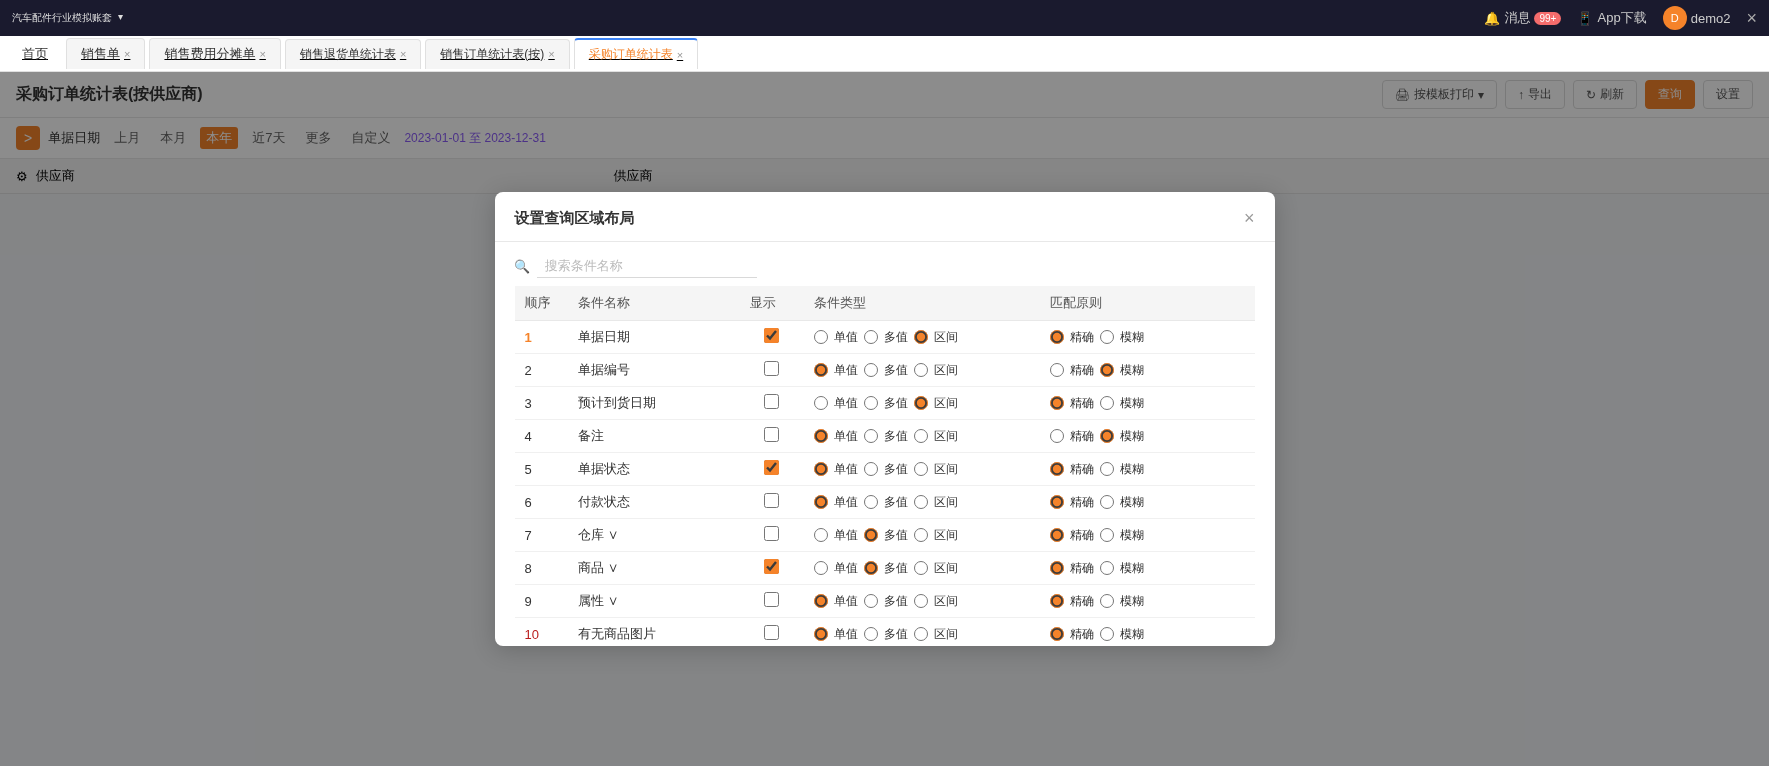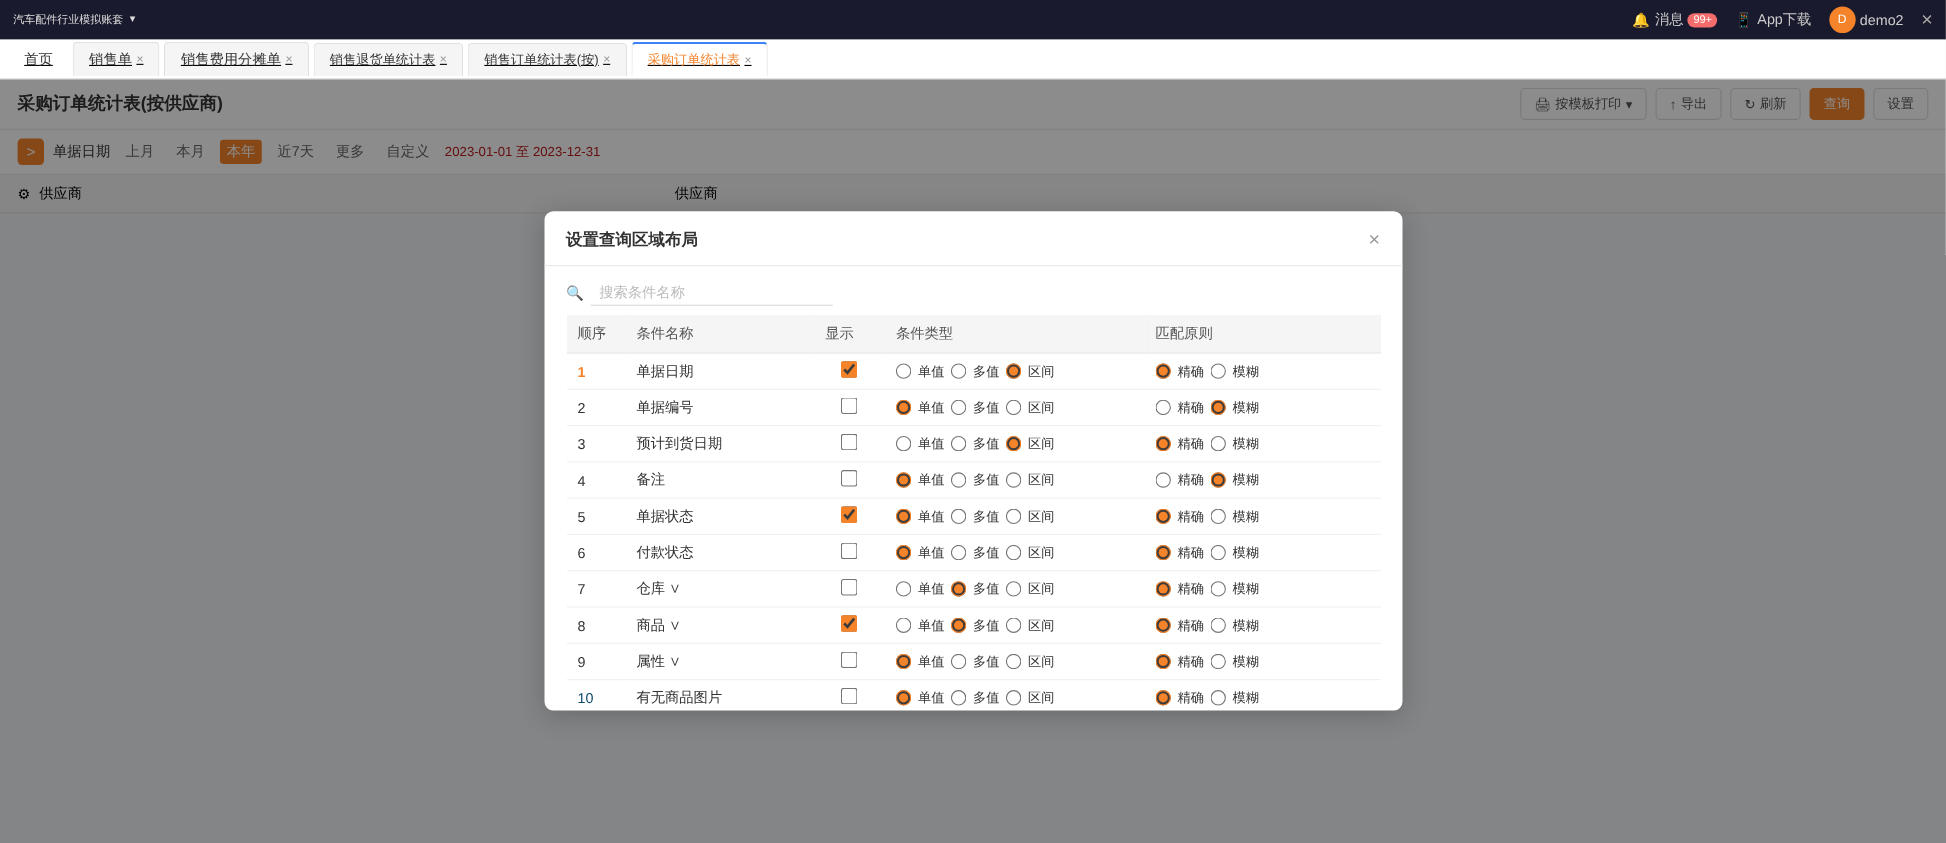--- a/index.html
+++ b/index.html
@@ -74,21 +74,21 @@
       padding: 8px 16px;
       display: flex;
       align-items: center;
       gap: 8px;
       border-bottom: 1px solid #e8e8e8;
     }
     .filter-toggle { background: #f5832a; color: white; border: none; padding: 4px 8px; border-radius: 4px; cursor: pointer; font-size: 14px; }
     .filter-label { font-size: 13px; color: #333; }
     .filter-date-link { color: #666; cursor: pointer; font-size: 13px; padding: 2px 6px; }
     .filter-date-link.active { background: #f5832a; color: white; border-radius: 3px; }
-    .filter-date-range { font-size: 12px; color: #b91c1c; }
+    .filter-date-range { font-size: 12px; color: #8b5cf6; }
 
     
     .table-area {
       background: #fff;
       margin: 0;
     }
     .table-header-row {
       display: flex;
       background: #f5f5f5;
       border-bottom: 1px solid #e0e0e0;
@@ -563,21 +563,21 @@
                 <td>
                   <div class="radio-group">
                     <input type="radio" class="rb" name="match-9" checked="" style="">
                     <span class="radio-label">精确</span>
                     <input type="radio" class="rb" name="match-9" style="">
                     <span class="radio-label">模糊</span>
                   </div>
                 </td>
               </tr>
               <tr>
-                <td style="color: #0c4a6e; font-weight: normal;">10</td>
+                <td style="color: #b91c1c; font-weight: normal;">10</td>
                 <td>有无商品图片</td>
                 <td style="text-align: center;"><input type="checkbox" class="cb" style=""></td>
                 <td>
                   <div class="radio-group">
                     <input type="radio" class="rb" name="type-10" checked="" style="">
                     <span class="radio-label">单值</span>
                     <input type="radio" class="rb" name="type-10" style="">
                     <span class="radio-label">多值</span>
                     <input type="radio" class="rb" name="type-10" style="">
                     <span class="radio-label">区间</span>

